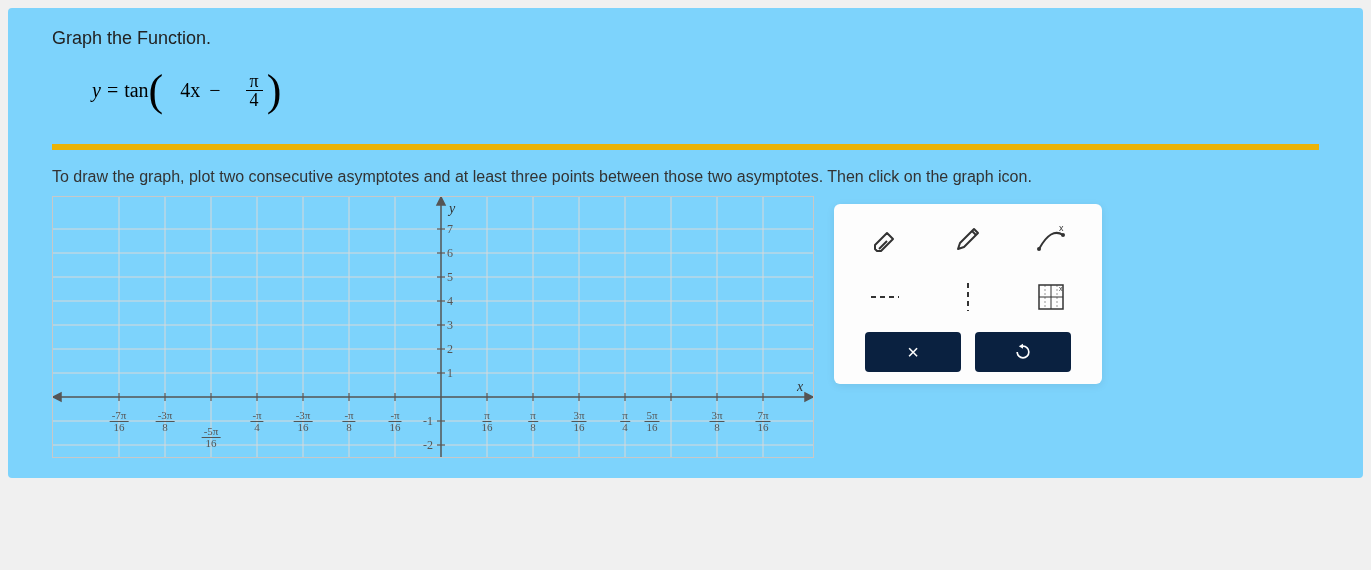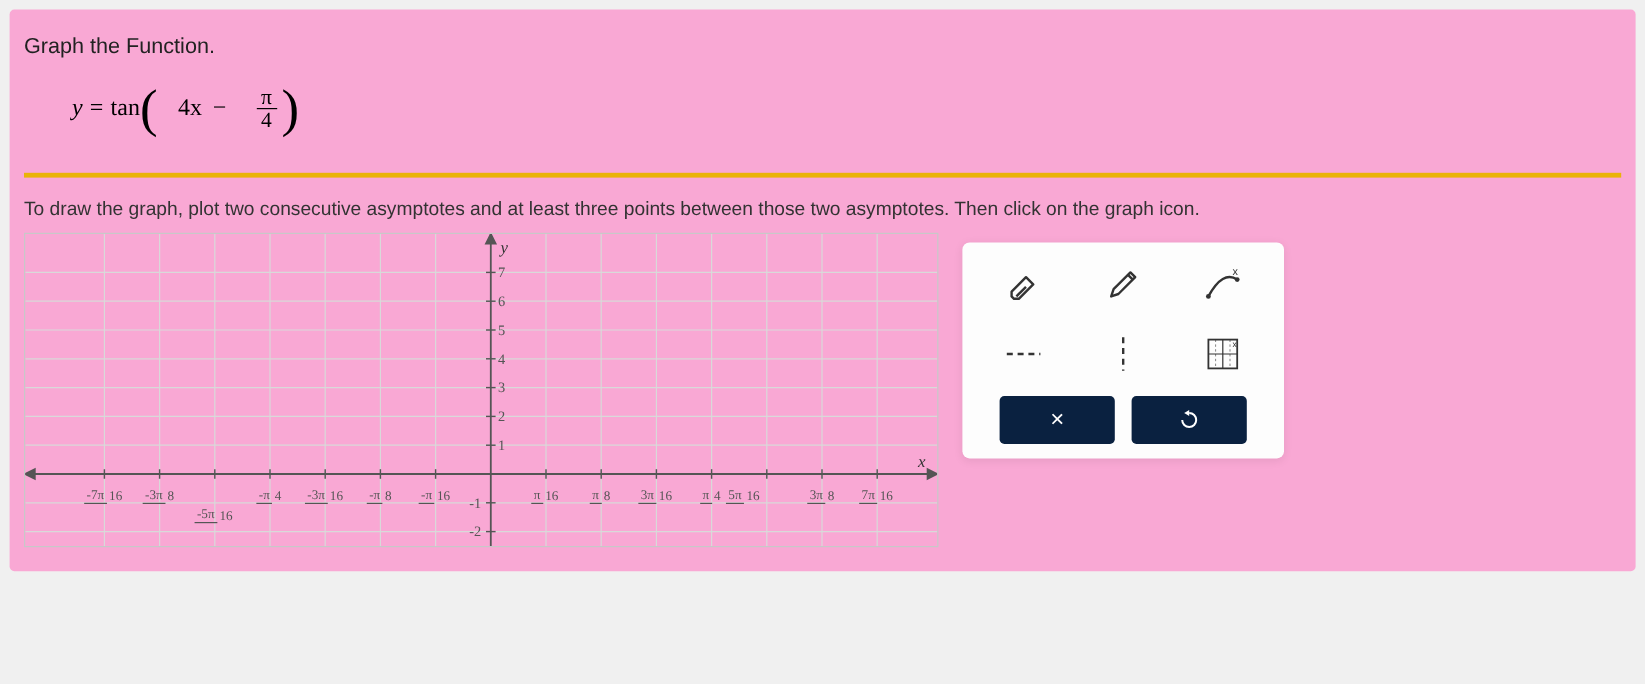--- a/index.html
+++ b/index.html
@@ -5,23 +5,23 @@
 body {
   margin: 0;
   padding: 0;
   font-family: Arial, Helvetica, sans-serif;
   background: #f0f0f0;
   width: 1371px;
   height: 570px;
   overflow: hidden;
 }
 .content-area {
-  background: #f9a8d4;
+  background: #7dd3fc;
   margin: 8px;
-  padding: 20px 12px;
+  padding: 20px 44px;
   border-radius: 4px;
 }
 .title {
   font-size: 18px;
   color: #222;
   margin-bottom: 16px;
 }
 .equation {
   font-size: 20px;
   font-family: 'Times New Roman', serif;
@@ -43,21 +43,21 @@
 .equation .frac .den { padding: 0 4px; font-size:18px;}
 .paren {
   font-size: 44px;
   font-style: normal;
   font-weight: 300;
   position: relative;
 }
 .instructions {
   font-size: 16px;
   color: #333;
-  border-top: 4px solid #eab308;
+  border-top: 6px solid #eab308;
   padding-top: 18px;
   margin-bottom: 10px;
 }
 .graph-row {
   display: flex;
   align-items: flex-start;
   gap: 20px;
 }
 .graph-pane {
   border: 1px solid #c8c8c8;
@@ -116,21 +116,21 @@
   font-size: 14px;
   fill: #333;
 }
 .tick-label {
   font-family: 'Times New Roman', serif;
   font-size: 12px;
   fill: #555;
 }
 .pi-frac {
   display: inline-flex;
-  flex-direction: row;
+  flex-direction: column;
   align-items: center;
   line-height: 1;
   font-family: 'Times New Roman', serif;
 }
 .pi-frac .n { border-bottom: 1px solid #555; padding: 0 2px; font-size:11px;}
 .pi-frac .d { padding: 0 2px; font-size:11px;}
 .xtick-wrap {
   position: absolute;
   text-align: center;
   transform: translateX(-50%);

